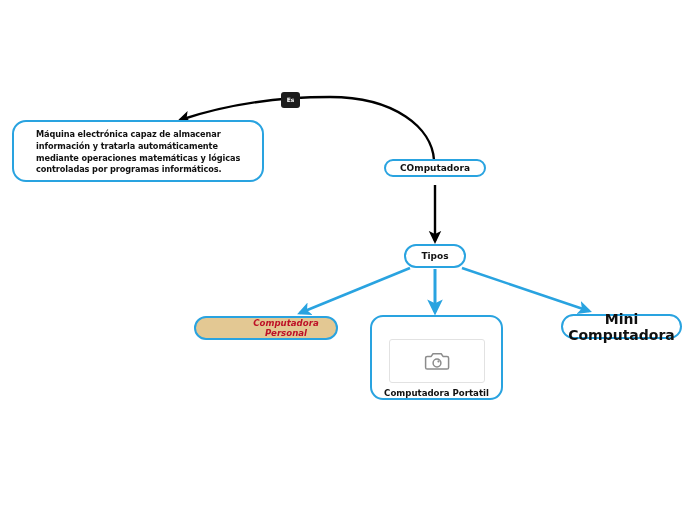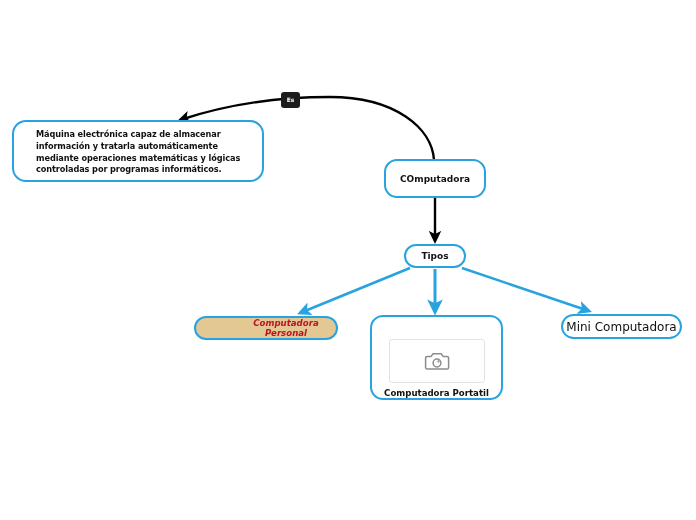--- a/index.html
+++ b/index.html
@@ -58,21 +58,21 @@
     color: #111111;
     text-align: left;
     letter-spacing: -0.1px;
   }
 
   
   #node-computadora {
     left: 384px;
     top: 159px;
     width: 102px;
-    height: 39px;
+    height: 18px;
     border-radius: 13px;
     text-align: right;
   }
   #node-computadora .label {
     font-size: 9px;
     font-weight: bold;
     color: #111111;
   }
 
   
@@ -136,22 +136,22 @@
 
   
   #node-mini {
     left: 561px;
     top: 314px;
     width: 121px;
     height: 25px;
     border-radius: 13px;
   }
   #node-mini .label {
-    font-size: 12px;
-    font-weight: normal;
+    font-size: 14px;
+    font-weight: bold;
     color: #111111;
   }
 
   
   #edge-label-es {
     position: absolute;
     left: 281px;
     top: 92px;
     width: 19px;
     height: 16px;

